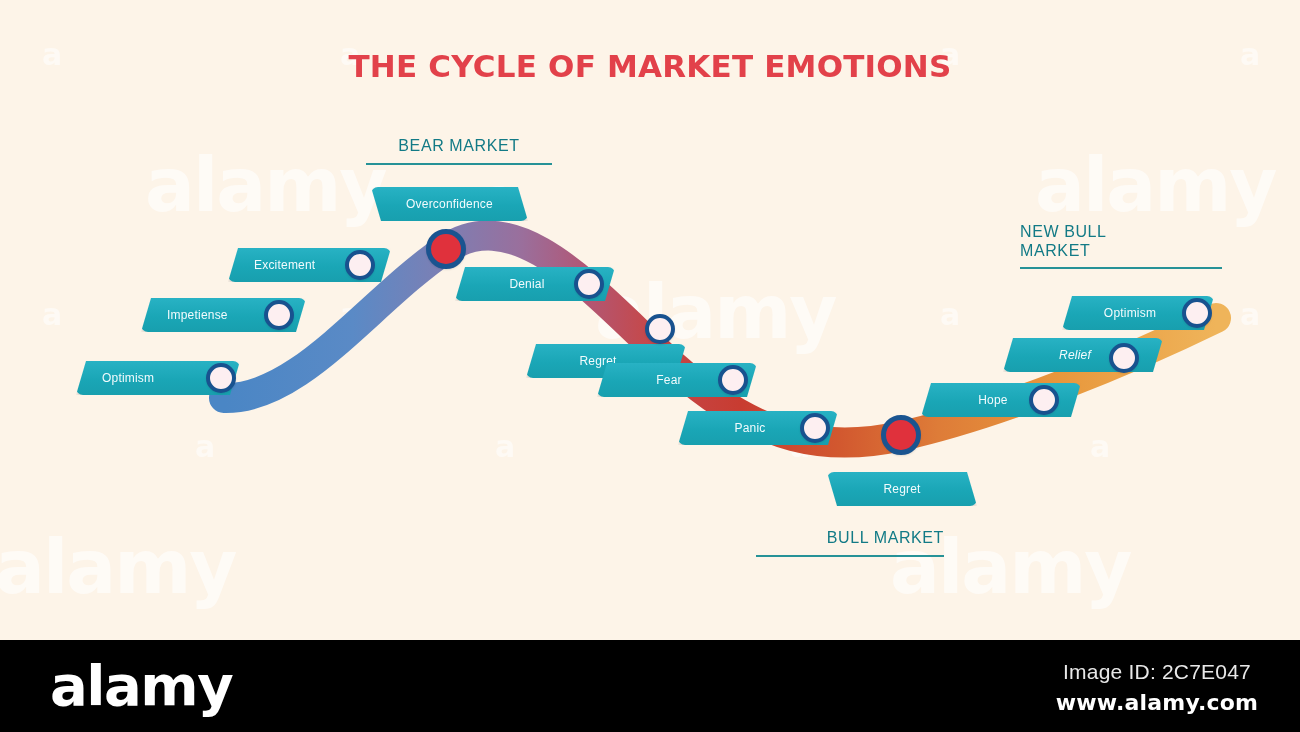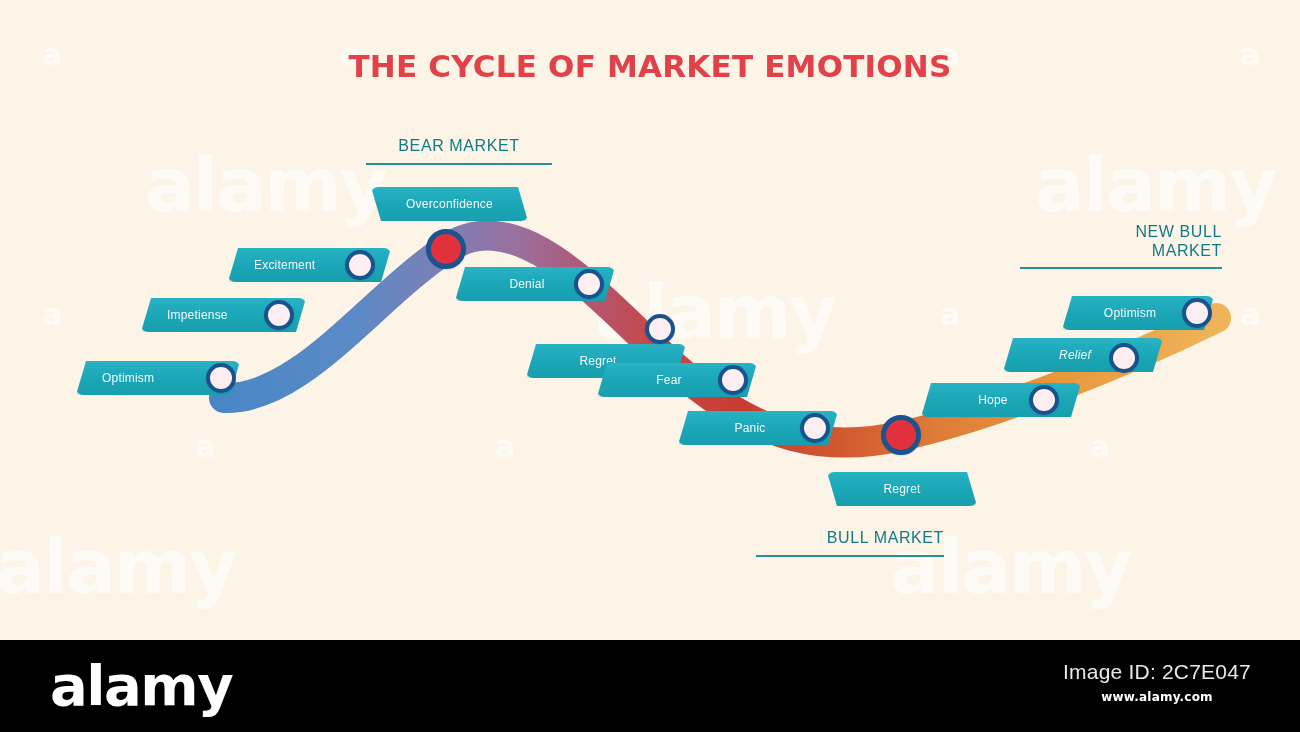--- a/index.html
+++ b/index.html
@@ -148,21 +148,21 @@
   }
   .img-id {
     font-family: "Liberation Sans", sans-serif;
     font-size: 21px;
     color: #e8e8e8;
     letter-spacing: .2px;
   }
   .site {
     font-family: "DejaVu Sans", sans-serif;
     font-weight: 700;
-    font-size: 12px;
+    font-size: 22px;
     color: #fff;
     margin-top: 6px;
     letter-spacing: .2px;
   }
 </style>
 </head>
 <body>
 
 <div id="stage">
 
@@ -219,21 +219,21 @@
   <div class="phase" style="left:366px; top:137px; width:186px; text-align:center;">
     <span>BEAR MARKET</span>
     <span class="rule"></span>
   </div>
 
   <div class="phase" style="left:756px; top:529px; width:188px; text-align:right;">
     <span>BULL MARKET</span>
     <span class="rule"></span>
   </div>
 
-  <div class="phase" style="left:1020px; top:223px; width:202px; text-align:right;">
+  <div class="phase" style="left:1020px; top:223px; width:202px; text-align:left;">
     <span>NEW BULL</span><br>
     <span>MARKET</span>
     <span class="rule"></span>
   </div>
 
   <div id="pills">
       <div class="pill tleft" style="left: 76px; top: 361px; width: 164px;">
         <div class="body"></div>
         <div class="txt">Optimism</div>
       </div>

